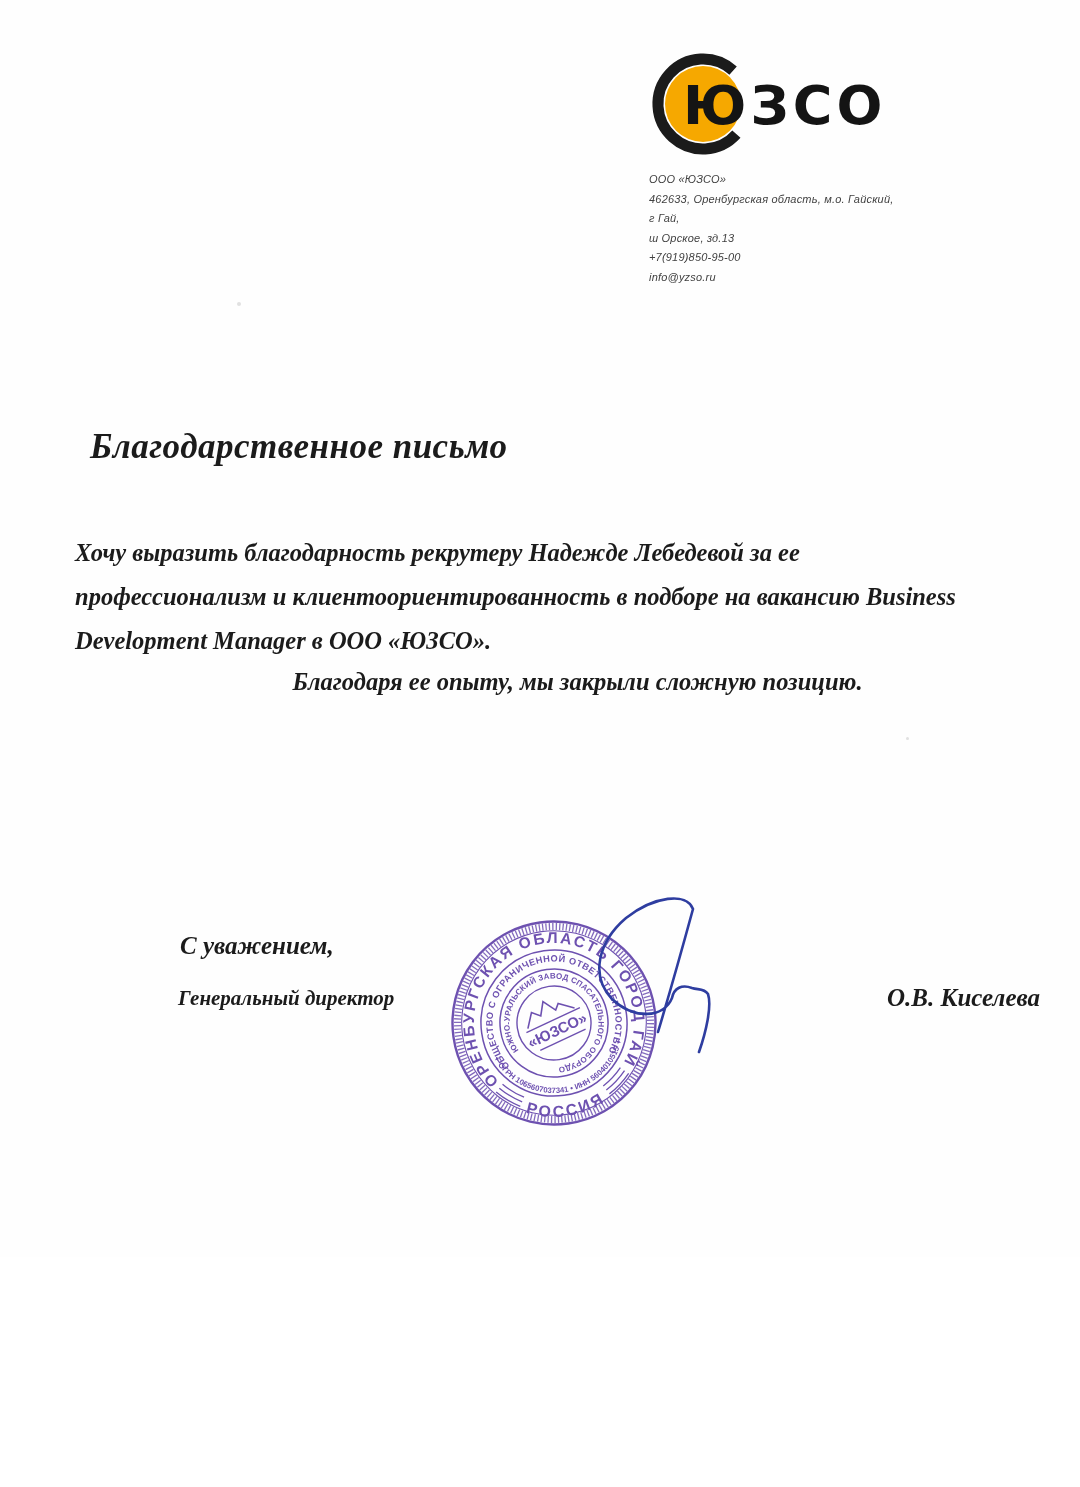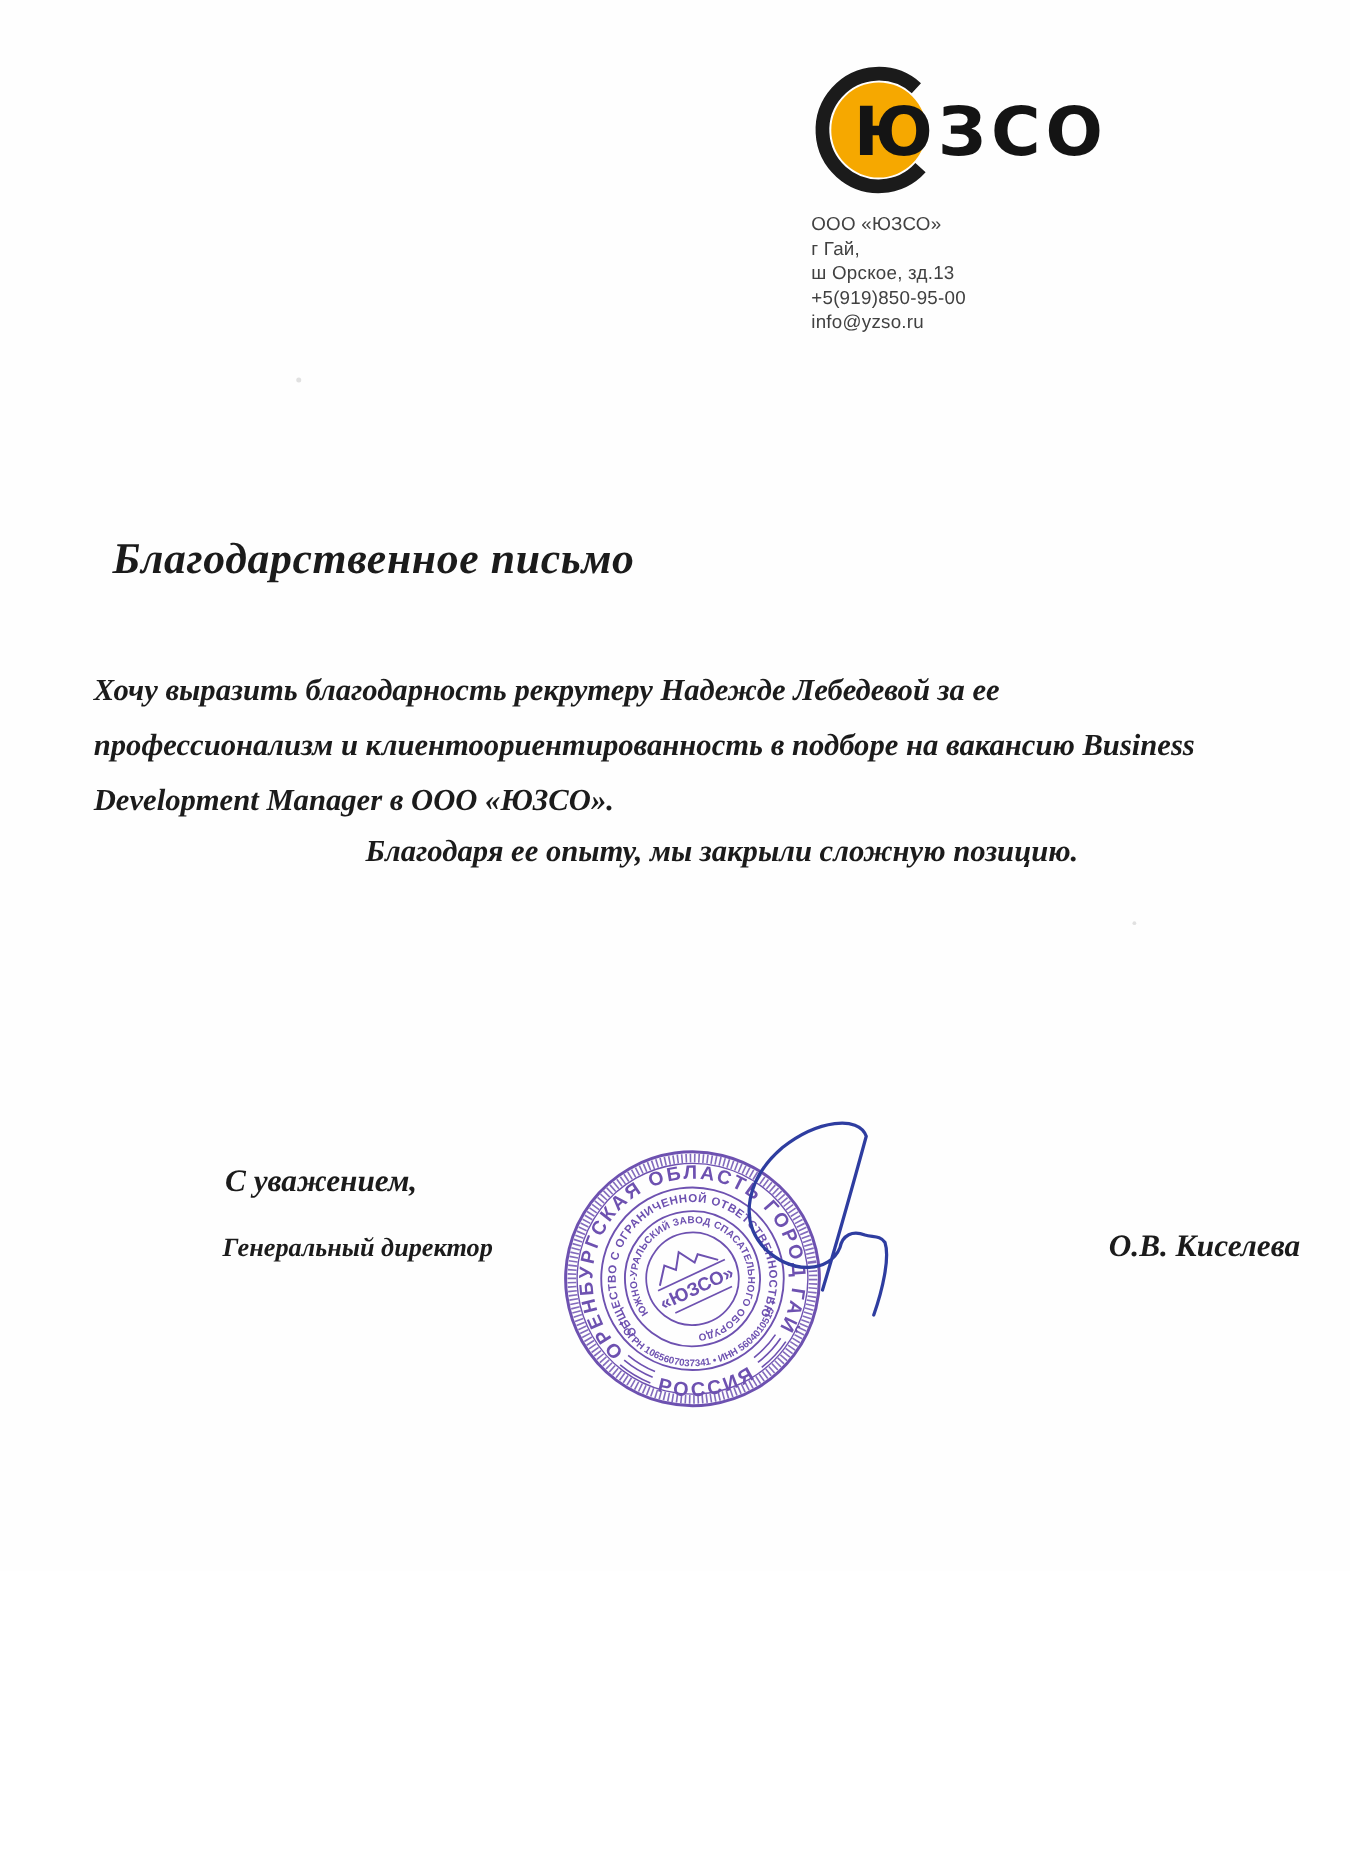--- a/index.html
+++ b/index.html
@@ -2,21 +2,21 @@
 <html lang="ru"><head>
 <meta charset="utf-8">
 <style>
   html,body{margin:0;padding:0;background:#ffffff;}
   .page{position:relative;width:1080px;height:1257px;background:#fefefe;overflow:hidden;}
 
   
   .logo-svg{position:absolute;left:645px;top:48px;}
   .contact{position:absolute;left:649px;top:170px;
     font-family:"Liberation Sans","DejaVu Sans",sans-serif;
-    font-size:15px;line-height:19.6px;color:#414141;letter-spacing:.2px;}
+    font-size:11px;line-height:19.6px;color:#414141;letter-spacing:.2px;font-style:italic;}
 
   
   .serif{font-family:"Liberation Serif","DejaVu Serif",serif;font-style:italic;font-weight:700;color:#1b1b1b;}
   .title{position:absolute;left:90px;right:0;top:427px;text-align:left;font-size:35px;letter-spacing:.5px;}
   .body1{position:absolute;left:75px;right:0;top:531px;text-align:left;font-size:24.5px;line-height:44px;}
   .body2{position:absolute;left:75px;right:0;top:668px;text-align:center;font-size:24.5px;}
 
   .salutation{position:absolute;left:180px;top:932px;font-size:25px;}
   .position-line{position:absolute;left:178px;top:986px;font-size:21px;text-align:center;}
   .signer-name{position:absolute;left:852px;top:984px;font-size:25px;margin-left:35px;}
@@ -33,23 +33,24 @@
 <div class="page">
 
   <svg class="logo-svg" width="270" height="115" viewBox="0 0 270 115">
     <circle cx="58" cy="56" r="38" fill="#F6A800"></circle>
     <path d="M 88.1 22.6 A 45 45 0 1 0 91.4 86.1" fill="none" stroke="#1b1b1b" stroke-width="11"></path>
     <text x="38" y="76" font-size="54" font-weight="bold" letter-spacing="4" fill="#141414" font-family="&quot;DejaVu Sans&quot;,&quot;Liberation Sans&quot;,sans-serif">ЮЗСО</text>
   </svg>
 
   <div class="contact">
     <div>ООО «ЮЗСО»</div>
+    <div>462633, Оренбургская область, м.о. Гайский,</div>
     <div>г Гай,</div>
     <div>ш Орское, зд.13</div>
-    <div>+5(919)850-95-00</div>
+    <div>+7(919)850-95-00</div>
     <div>info@yzso.ru</div>
   </div>
 
   <div class="serif title">Благодарственное письмо</div>
 
   <div class="serif body1">
     <div>Хочу выразить благодарность рекрутеру Надежде Лебедевой за ее</div>
     <div>профессионализм и клиентоориентированность в подборе на вакансию Business</div>
     <div>Development Manager в ООО «ЮЗСО».</div>
   </div>

